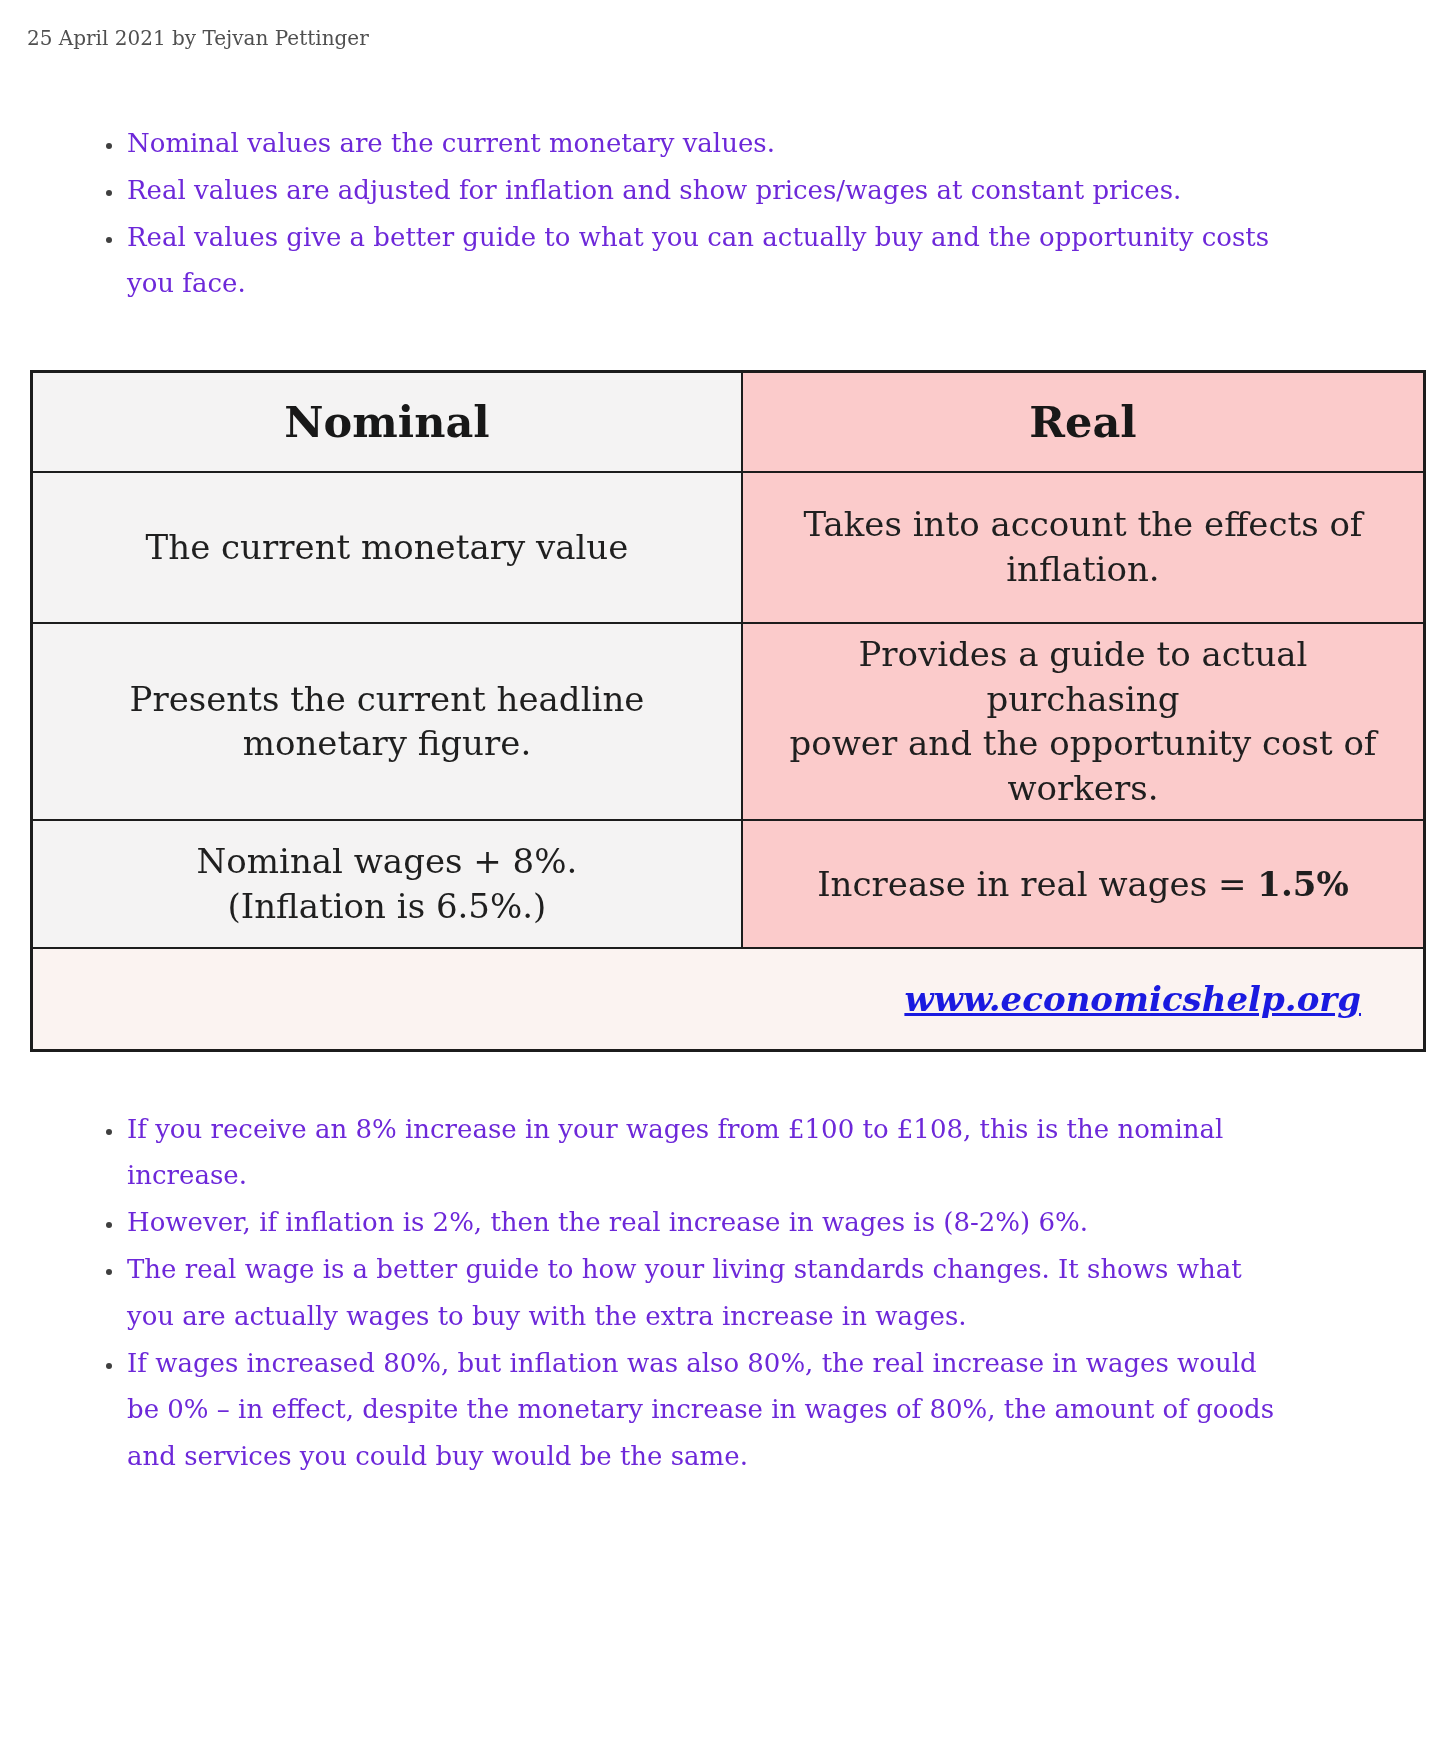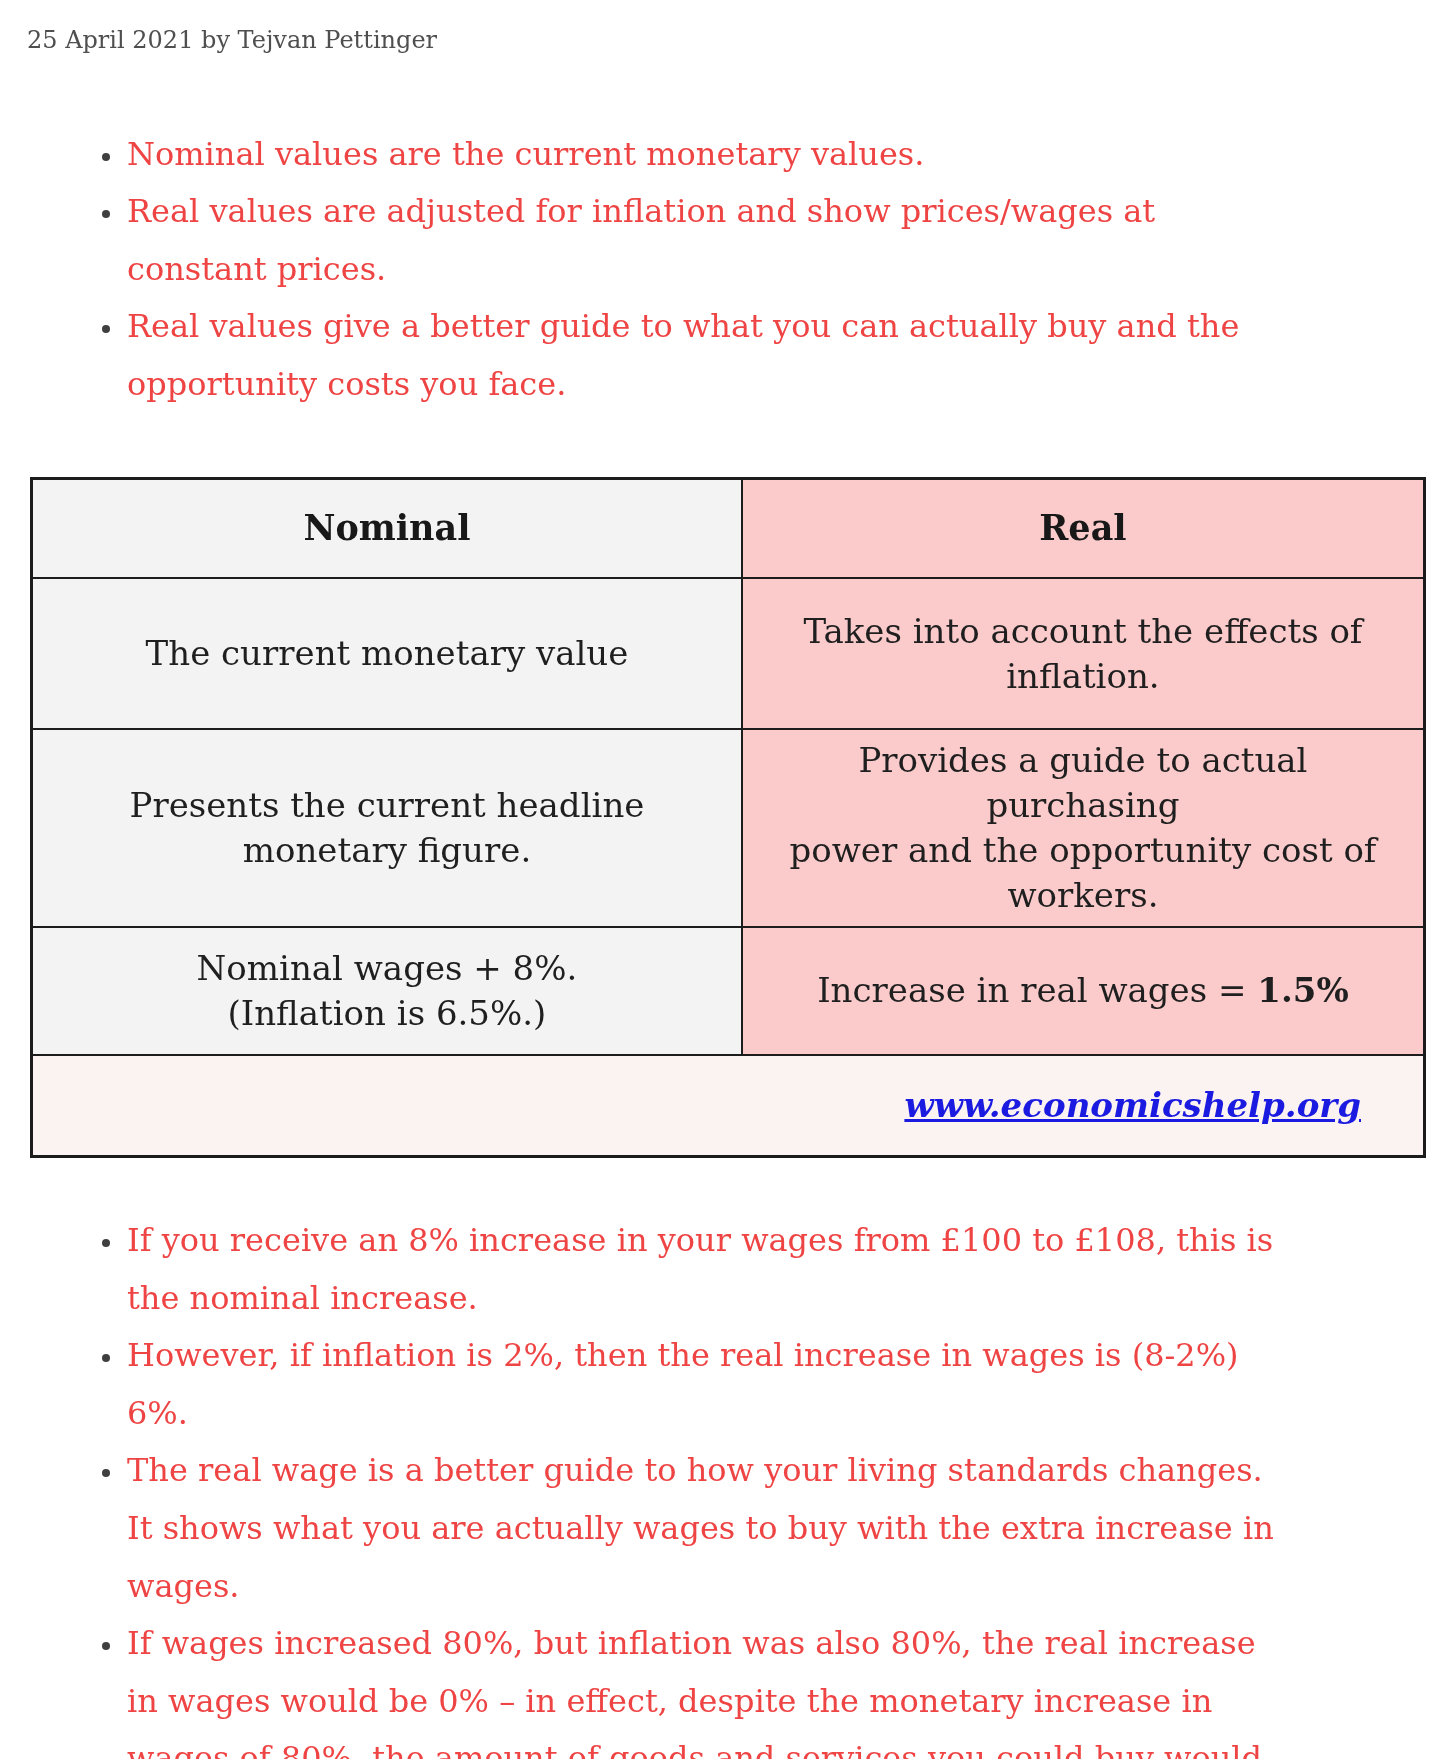--- a/index.html
+++ b/index.html
@@ -23,33 +23,33 @@
   }
   h1.page-title{
     font-size:71px;
     font-weight:400;
     line-height:1.22;
     margin:0 0 14px 0;
     color:#383838;
     letter-spacing:-1px;
   }
   .byline{
-    font-size:24px;
+    font-size:20px;
     line-height:1.4;
     color:#4f4f4f;
     margin:0;
   }
   ul.bullets{
     margin:68px 0 0 0;
     padding:0 0 0 98px;
     max-width:1265px;
     list-style:disc outside;
-    font-size:32px;
+    font-size:26px;
     line-height:1.8;
-    color:#ef4444;
+    color:#6d28d9;
   }
   ul.bullets li{margin:0;padding-left:2px;}
   ul.bullets li::marker{color:#3f3f3f;font-size:0.8em;}
 
   table.compare{
     border-collapse:collapse;
     table-layout:fixed;
     width:1396px;
     margin:63px 0 0 3px;
     border:3px solid var(--border);
@@ -58,21 +58,21 @@
   table.compare td{
     border:2px solid var(--border);
     text-align:center;
     vertical-align:middle;
     font-size:34px;
     line-height:1.32;
     color:#1f1f1f;
     padding:8px 18px;
   }
   table.compare th{
-    font-size:35px;
+    font-size:43px;
     font-weight:700;
     color:#181818;
   }
   .cell-nominal{background:var(--nominal-column-bg);}
   .cell-real{background:var(--real-column-bg);}
   .footer-cell{
     background:var(--footer-bg) !important;
     text-align:right !important;
     padding-right:62px !important;
   }

